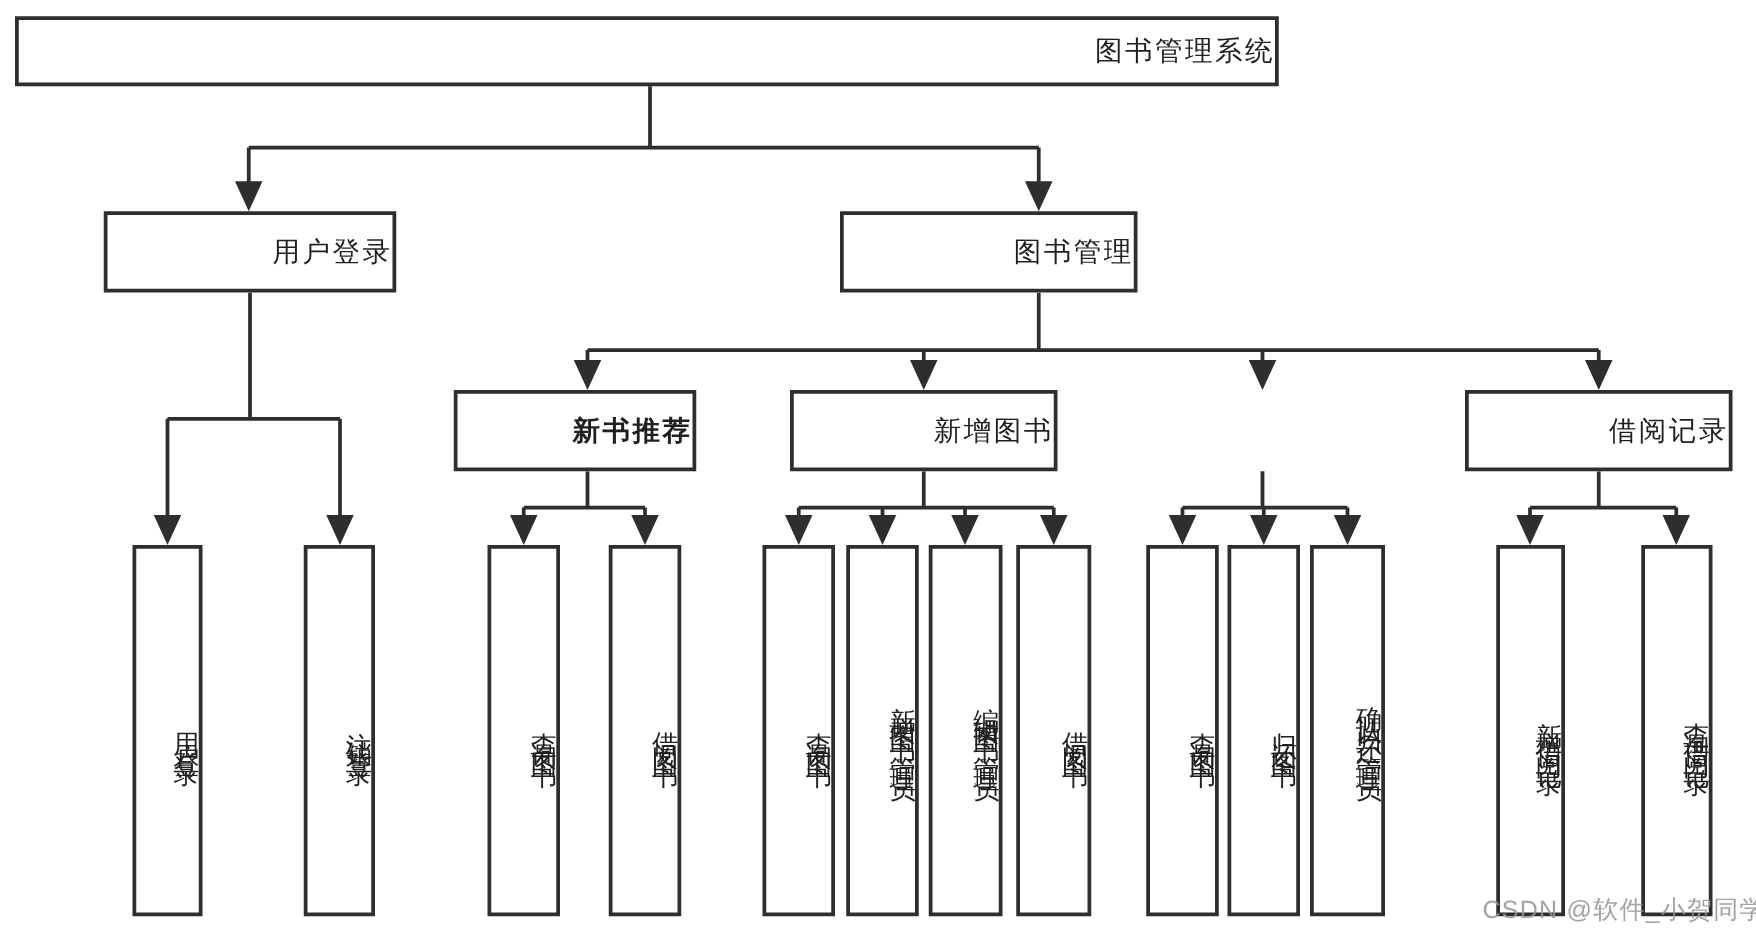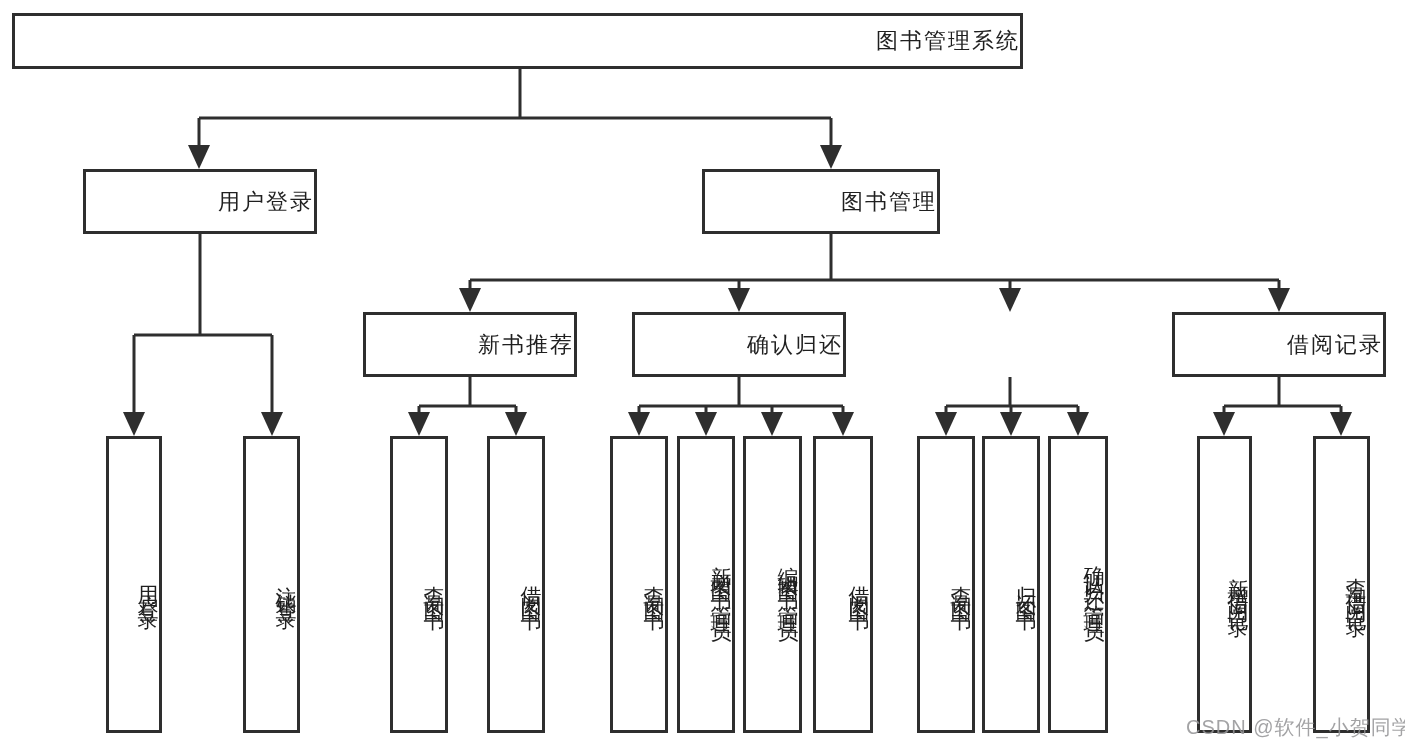--- a/index.html
+++ b/index.html
@@ -96,29 +96,29 @@
     </g>
   </svg>
 
   <div class="node hnode" style="left:12px; top:13px; width:1011px; height:56px;">
     <span>图书管理系统</span>
   </div>
 
   <div class="node hnode" style="left:83px; top:169px; width:234px; height:65px;">
     <span>用户登录</span>
   </div>
-  <div class="node hnode" style="left:702px; top:169px; width:238px; height:65px;">
+  <div class="node hnode" style="left:672px; top:169px; width:238px; height:65px;">
     <span>图书管理</span>
   </div>
 
-  <div class="node hnode" style="left:363px; top:312px; width:214px; height:65px;">
+  <div class="node hnode" style="left:363px; top:312px; width:194px; height:65px;font-weight:bold;">
     <span>新书推荐</span>
   </div>
   <div class="node hnode" style="left:632px; top:312px; width:214px; height:65px;">
-    <span>确认归还</span>
+    <span>新增图书</span>
   </div>
   <div class="node hnode" style="left:1172px; top:312px; width:214px; height:65px;">
     <span>借阅记录</span>
   </div>
 
   <div class="node leaf" style="left:106px; top:436px; width:56px; height:297px;">
     <span class="vtext">用户登录</span>
   </div>
   <div class="node leaf" style="left:243px; top:436px; width:57px; height:297px;">
     <span class="vtext">注销登录</span>

